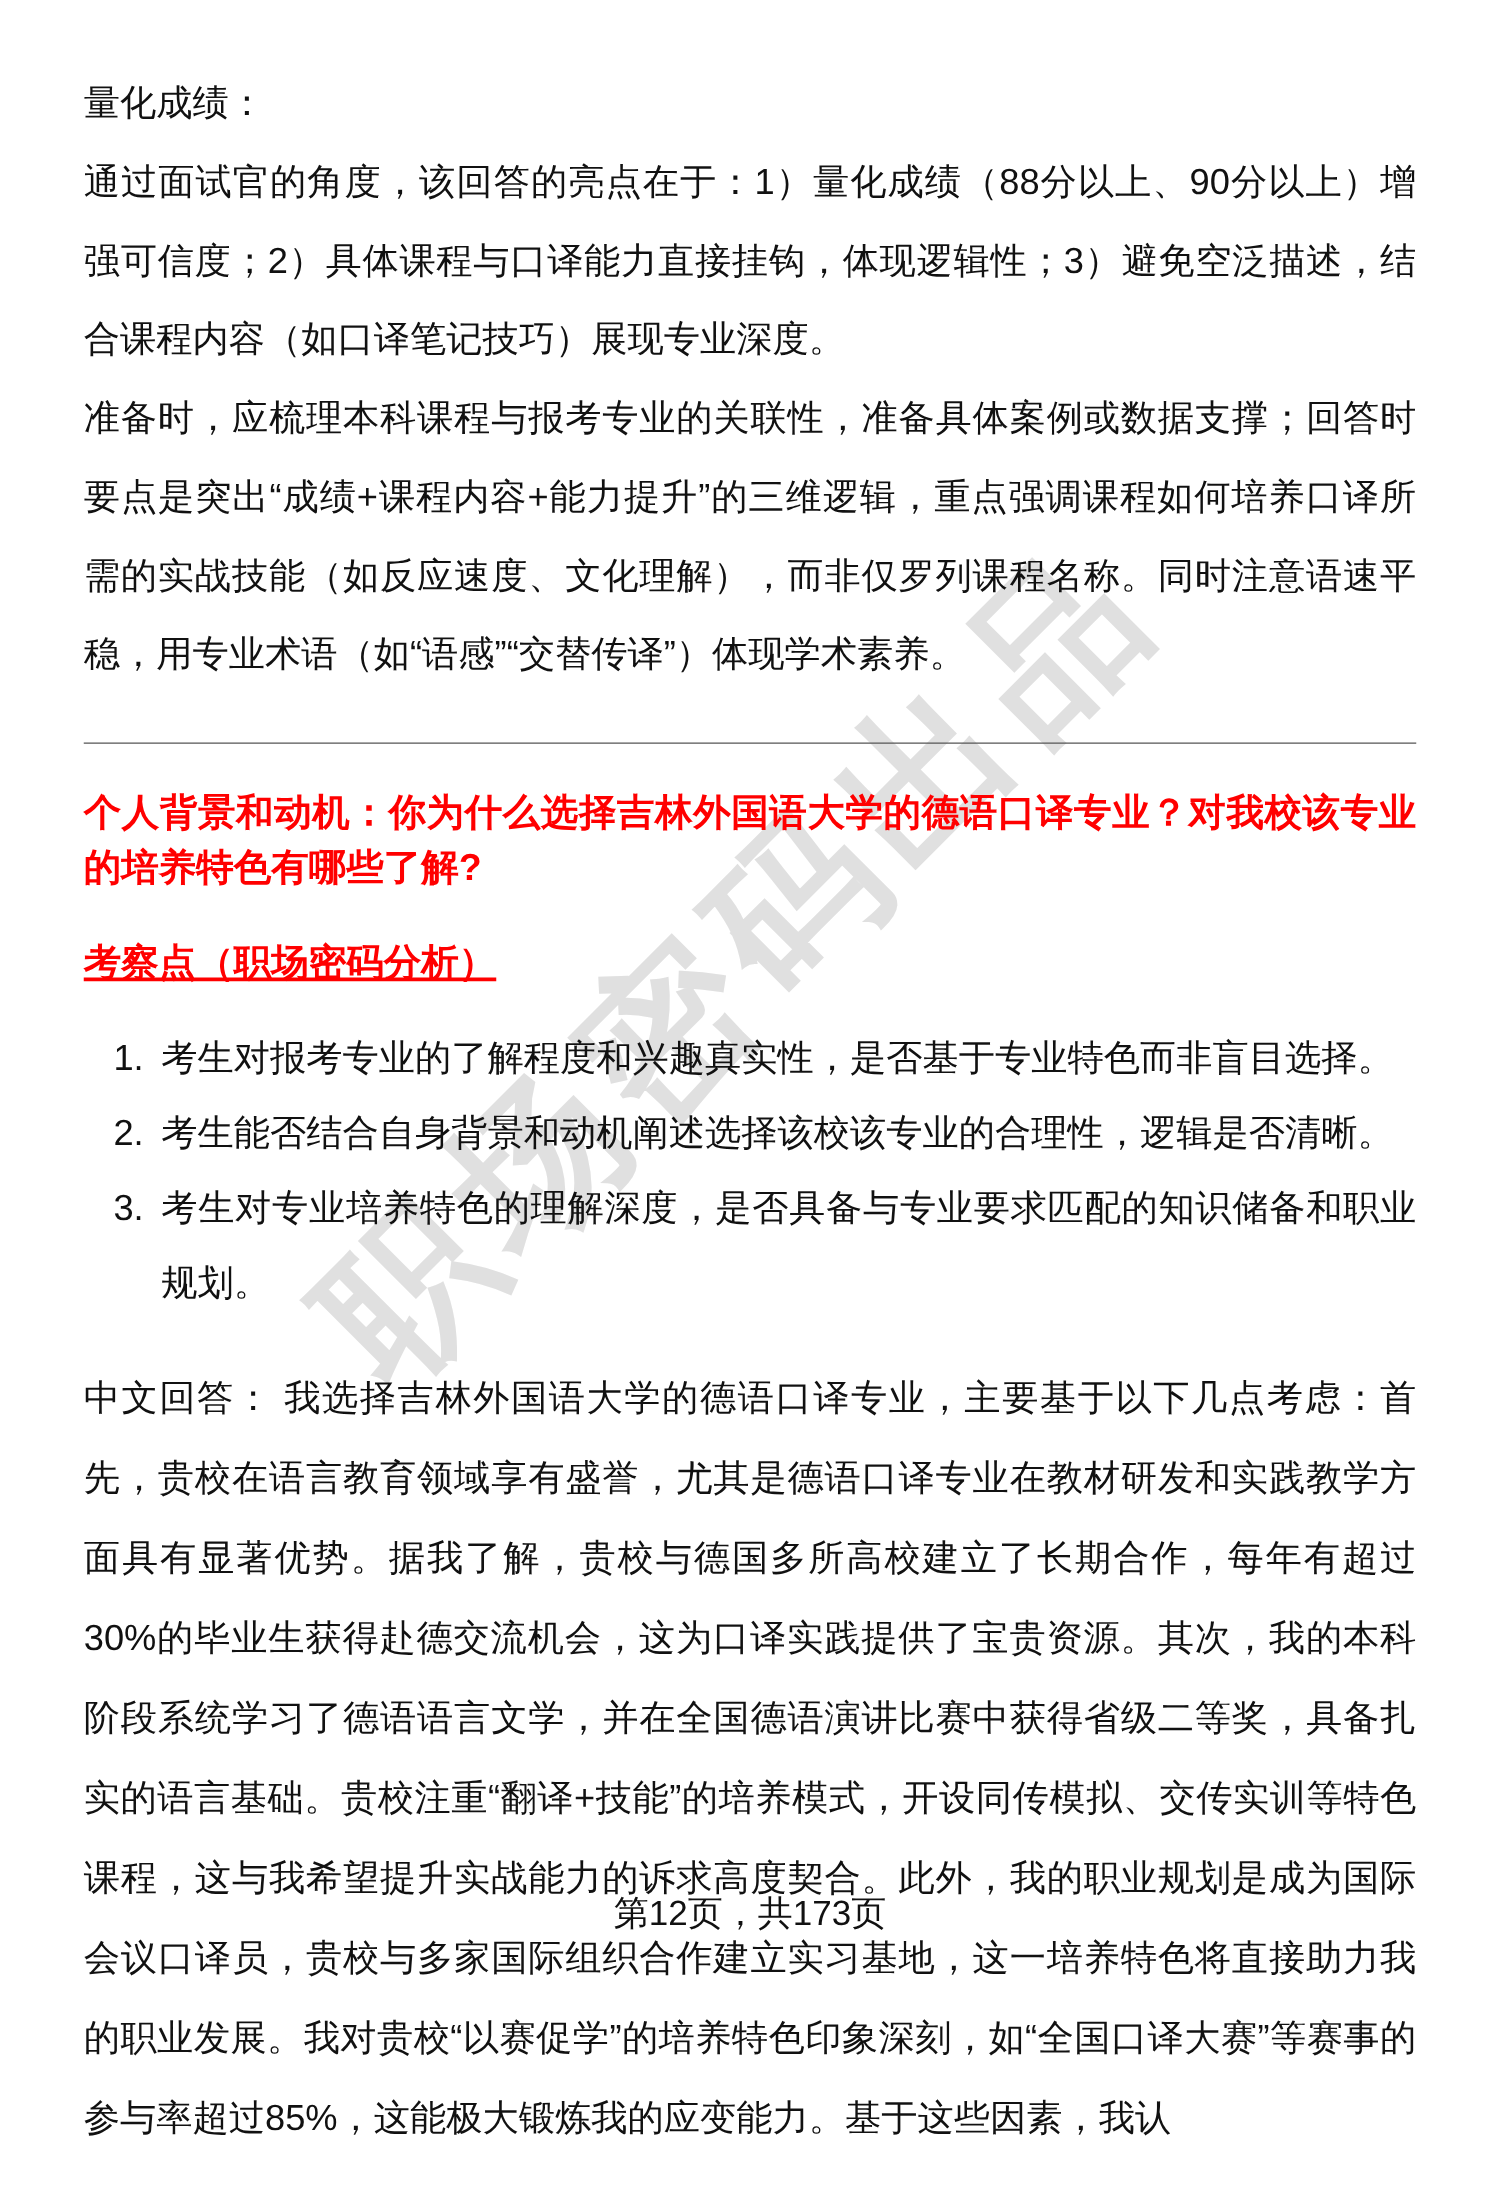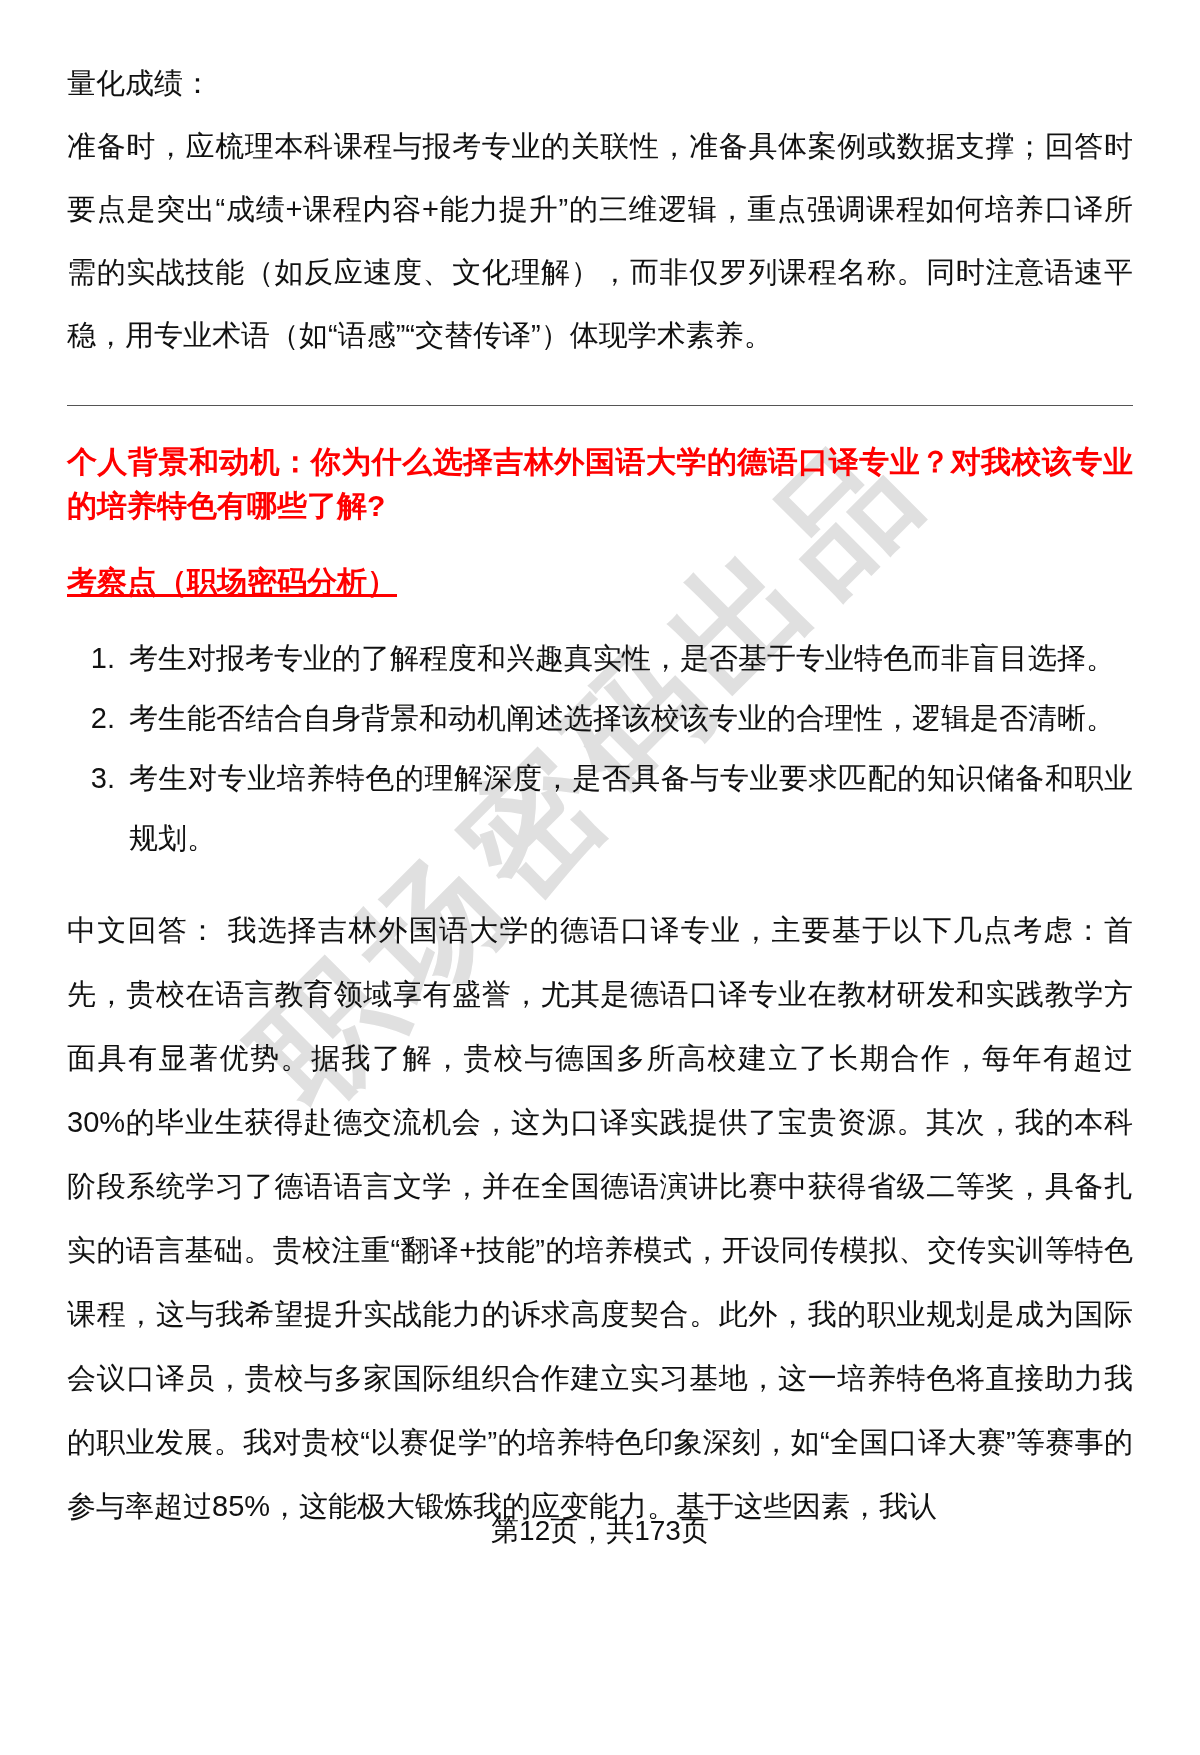--- a/index.html
+++ b/index.html
@@ -95,20 +95,21 @@
 <body>
 
 <div class="page">
 
   <div class="watermark">职场密码出品</div>
 
   <div class="content">
 
     <p class="body-text">量化成绩：</p>
 
+    <p class="body-text">通过面试官的角度，该回答的亮点在于：1）量化成绩（88分以上、90分以上）增强可信度；2）具体课程与口译能力直接挂钩，体现逻辑性；3）避免空泛描述，结合课程内容（如口译笔记技巧）展现专业深度。</p>
 
     <p class="body-text">准备时，应梳理本科课程与报考专业的关联性，准备具体案例或数据支撑；回答时要点是突出“成绩+课程内容+能力提升”的三维逻辑，重点强调课程如何培养口译所需的实战技能（如反应速度、文化理解），而非仅罗列课程名称。同时注意语速平稳，用专业术语（如“语感”“交替传译”）体现学术素养。</p>
 
     <hr class="divider">
 
     <h2 class="question-title">个人背景和动机：你为什么选择吉林外国语大学的德语口译专业？对我校该专业的培养特色有哪些了解?</h2>
 
     <h3 class="exam-points-heading">考察点（职场密码分析）</h3>
 
     <ol class="exam-points-list">

